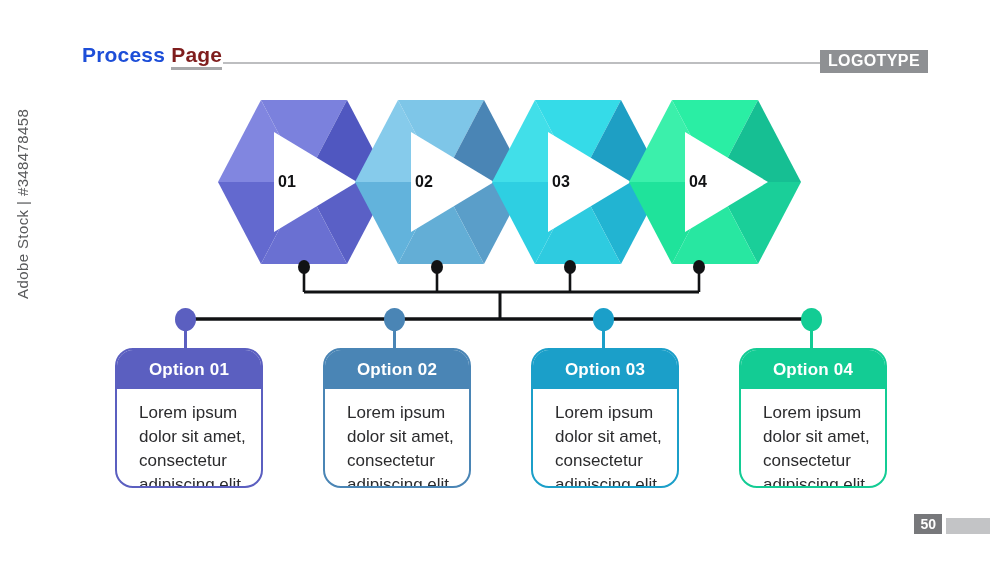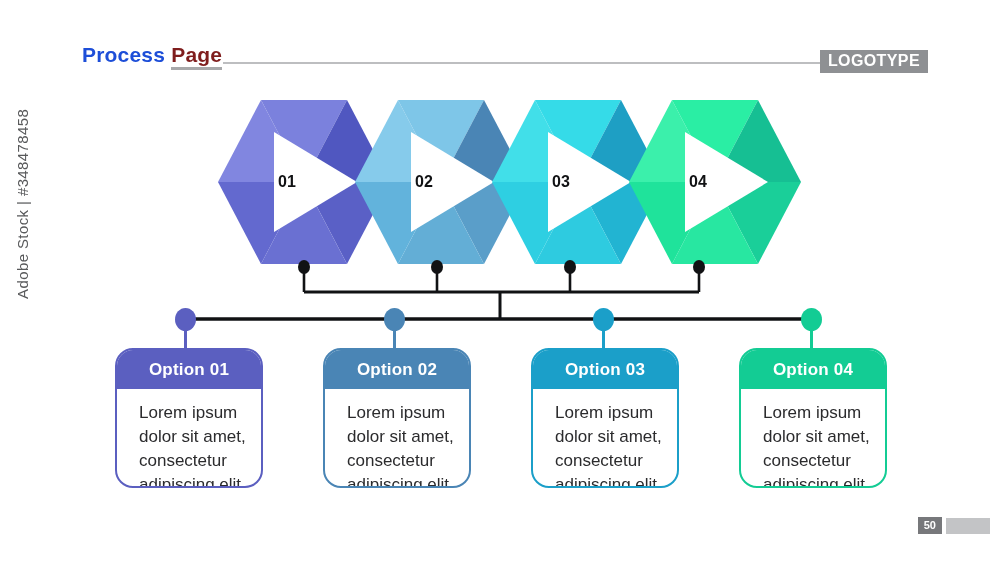--- a/index.html
+++ b/index.html
@@ -124,21 +124,21 @@
     color: #2b2b2d;
   }
 
   
   #page-num {
     position: absolute;
     right: 58px;
     bottom: 28px;
     background: #77787b;
     color: #ffffff;
-    font-size: 11px;
+    font-size: 14px;
     font-weight: bold;
     padding: 3px 6px;
     line-height: 1;
     margin-top: 30px;
   }
   #page-bar {
     position: absolute;
     right: 10px;
     bottom: 28px;
     width: 44px;

